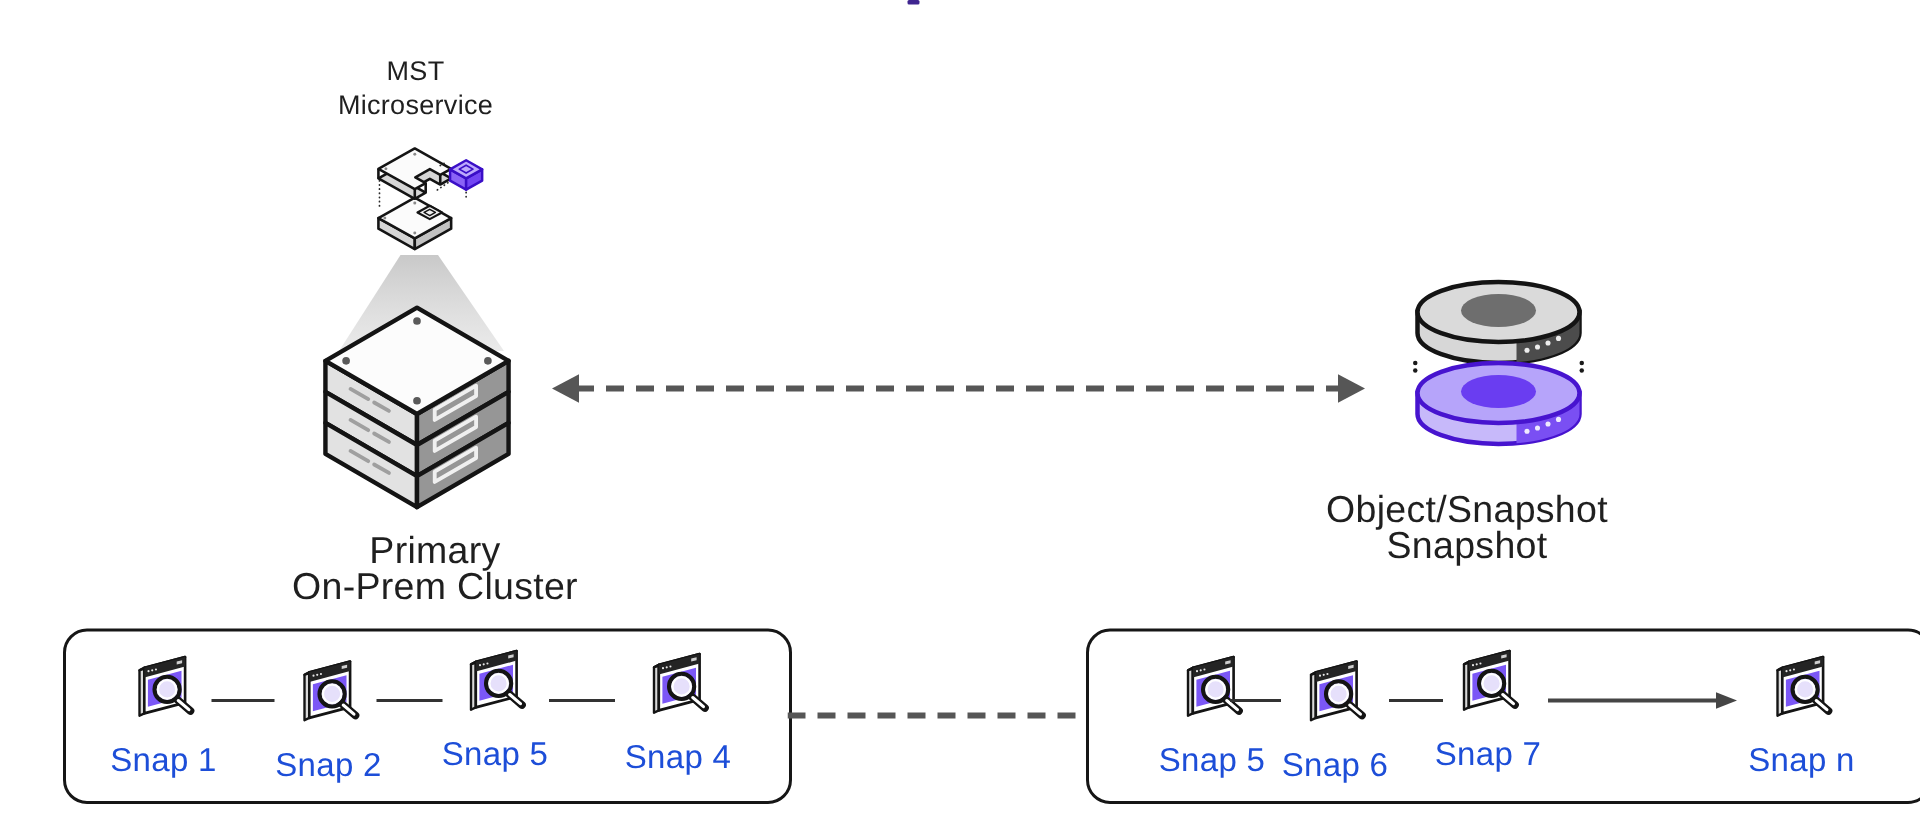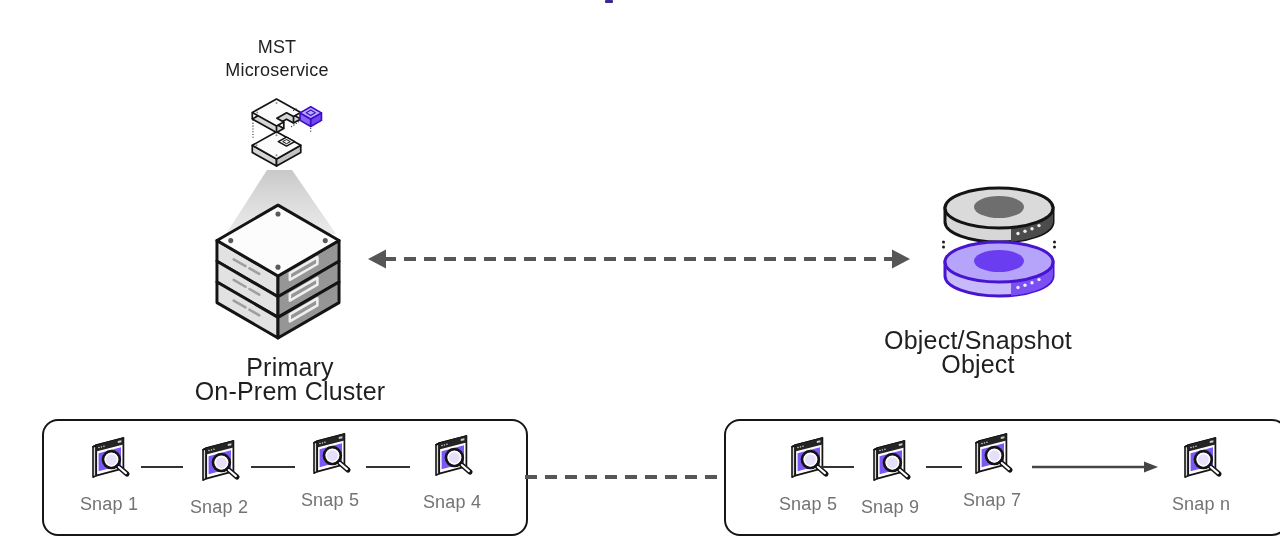--- a/index.html
+++ b/index.html
@@ -15,21 +15,21 @@
   .node-label.small{font-size:18px;line-height:23px;}
   .snap-box{
     position:absolute;top:419px;height:113px;
     border:2.4px solid #161616;border-radius:16px;background:#ffffff;
   }
   .snap-item{
     position:absolute;width:90px;display:flex;flex-direction:column;align-items:center;
   }
   .snap-item svg{width:48px;height:50px;}
   .snap-label{
-    margin-top:11px;font-size:18px;font-weight:500;letter-spacing:.2px;color:#737373;white-space:nowrap;
+    margin-top:11px;font-size:22px;font-weight:500;letter-spacing:.2px;color:#1d4ed8;white-space:nowrap;
   }
   .connector{position:absolute;height:0;border-top:2.4px solid #333333;}
   .top-mark{position:absolute;left:585px;top:0;width:8px;height:3px;background:#3f2590;border-radius:1px;}
 </style>
 </head>
 <body>
 
 <div class="canvas">
 
   <svg width="0" height="0" style="position:absolute" aria-hidden="true">
@@ -170,21 +170,21 @@
         <circle cx="77" cy="47.5" r="1.7"></circle>
           <circle cx="84" cy="45.3" r="1.7"></circle>
         <circle cx="91" cy="42.7" r="1.7"></circle>
           <circle cx="98" cy="39.6" r="1.7"></circle>
       </g>
     </g>
   </svg>
 
   <div class="node-label" style="left:858px;top:328px;width:200px;">
     <div>Object/Snapshot</div>
-    <div>Object</div>
+    <div>Snapshot</div>
   </div>
 
   <div class="snap-box" style="left:22px;width:482px;"></div>
   <div class="snap-box" style="left:704px;width:560px;"></div>
 
   <svg class="abs" style="left:505px;top:471px;" width="200" height="12" viewBox="0 0 200 12">
     <line x1="0" y1="6" x2="200" y2="6" stroke="#565656" stroke-width="4" stroke-dasharray="12 8"></line>
   </svg>
 
   <div class="snap-item" style="left:44px;top:433px;">
@@ -215,21 +215,21 @@
   <div class="snap-item" style="left:743px;top:433px;">
     <svg viewBox="0 0 60 62">
         <use href="#snap-icon-def"></use>
       </svg>
     <div class="snap-label">Snap 5</div>
   </div>
   <div class="snap-item" style="left:825px;top:436px;">
     <svg viewBox="0 0 60 62">
         <use href="#snap-icon-def"></use>
       </svg>
-    <div class="snap-label">Snap 9</div>
+    <div class="snap-label">Snap 6</div>
   </div>
   <div class="snap-item" style="left:927px;top:429px;">
     <svg viewBox="0 0 60 62">
         <use href="#snap-icon-def"></use>
       </svg>
     <div class="snap-label">Snap 7</div>
   </div>
   <div class="snap-item" style="left:1136px;top:433px;">
     <svg viewBox="0 0 60 62">
         <use href="#snap-icon-def"></use>

